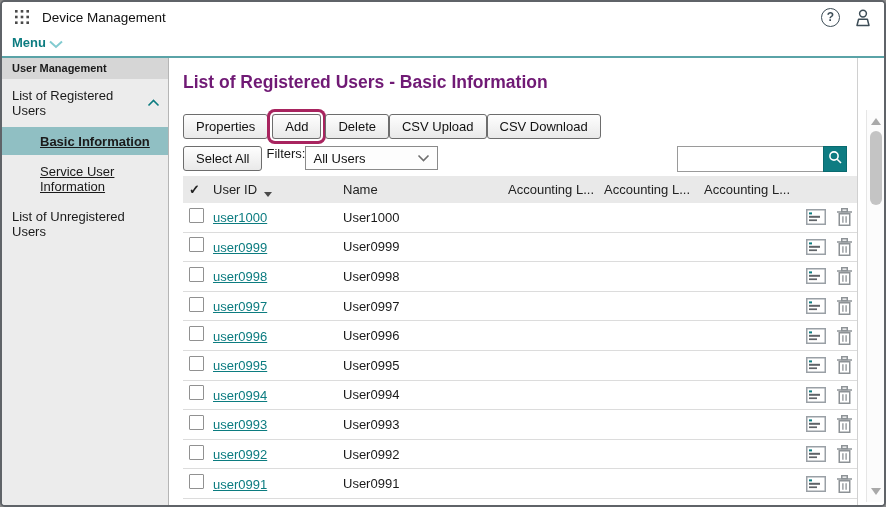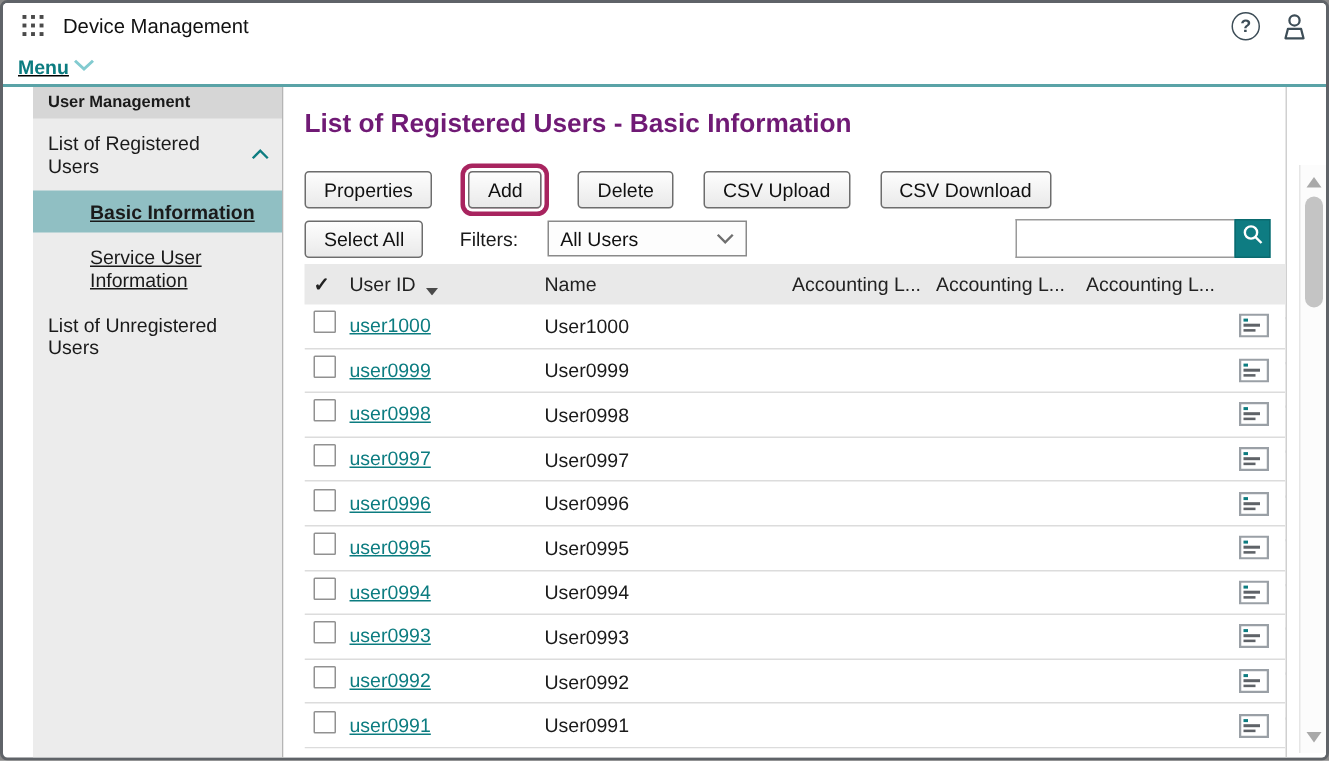--- a/index.html
+++ b/index.html
@@ -14,37 +14,37 @@
   .topbar { height: 30px; display: flex; align-items: center; padding: 0 12px; background: #fff; }
   .waffle { display: inline-block; margin-right: 12px; cursor: pointer; line-height: 0; }
   .app-title { font-size: 13.5px; color: #111; }
   .topbar-right { margin-left: auto; display: flex; align-items: center; gap: 14px; }
   .help-circle { width: 19px; height: 19px; border: 1.7px solid #3d4d57; border-radius: 50%;
     display: flex; align-items: center; justify-content: center;
     font-size: 12px; font-weight: bold; color: #3d4d57; cursor: pointer; }
   
   .menubar { height: 26px; display: flex; align-items: center; padding: 0 10px; background: #fff;
     border-bottom: 2px solid #5aa3a7; }
-  .menu-btn { display: flex; align-items: center; gap: 2px; cursor: pointer; text-decoration: underline; }
+  .menu-btn { display: flex; align-items: flex-start; gap: 2px; cursor: pointer; }
   .menu-btn .lbl { color: #0c7c80; font-size: 13px; font-weight: 600; }
   
-  .content { display: flex; height: 447px; margin-left: 20px; }
+  .content { display: flex; height: 447px; }
   .sidebar { width: 167px; background: #ececec; border-right: 1px solid #b5b5b5; flex: none; }
   .sb-header { background: #d6d6d6; font-size: 11px; font-weight: bold; color: #1a1a1a;
     padding: 4px 10px 5px; }
   .sb-item { font-size: 13px; color: #1a1a1a; padding: 6px 8px 6px 10px; margin-top: 3px;
     display: flex; align-items: center; cursor: pointer; min-height: 28px; }
   .sb-item.sub { padding-left: 38px; text-decoration: underline; }
   .sb-item.selected { background: #90bfc3; font-weight: bold; }
   .sb-item .chev { margin-left: auto; line-height: 0; }
   main { flex: 1; background: #fff; border-right: 1px solid #d0d0d0; padding-left: 14px;
     overflow: hidden; }
   .page-title { font-size: 17.5px; font-weight: bold; color: #701a75; margin-top: 14px; }
   
-  .toolbar { display: flex; align-items: center; gap: 20px; }
+  .toolbar { display: flex; gap: 0; }
   .toolbar.row1 { margin-top: 21px; }
   .toolbar.row2 { margin-top: 7px; padding-right: 10px; }
   .btn { font-family: "Liberation Sans", sans-serif; font-size: 13px; color: #111;
     height: 25px; padding: 0 12px; border: 1px solid #6d6d6d; border-radius: 3px;
     background: linear-gradient(#fefefe, #e9e9e9); cursor: pointer; }
   .btn.focus-ring { box-shadow: 0 0 0 2px #fff, 0 0 0 5px #a8245f; margin: 0 4px; }
   .filters-label { font-size: 13px; color: #1a1a1a; margin-left: 4px; }
   .dropdown { width: 133px; height: 24px; border: 1px solid #8a8a8a; background: #fdfdfd;
     display: flex; align-items: center; padding: 0 7px; cursor: pointer; }
   .dropdown .val { font-size: 13px; color: #111; }

